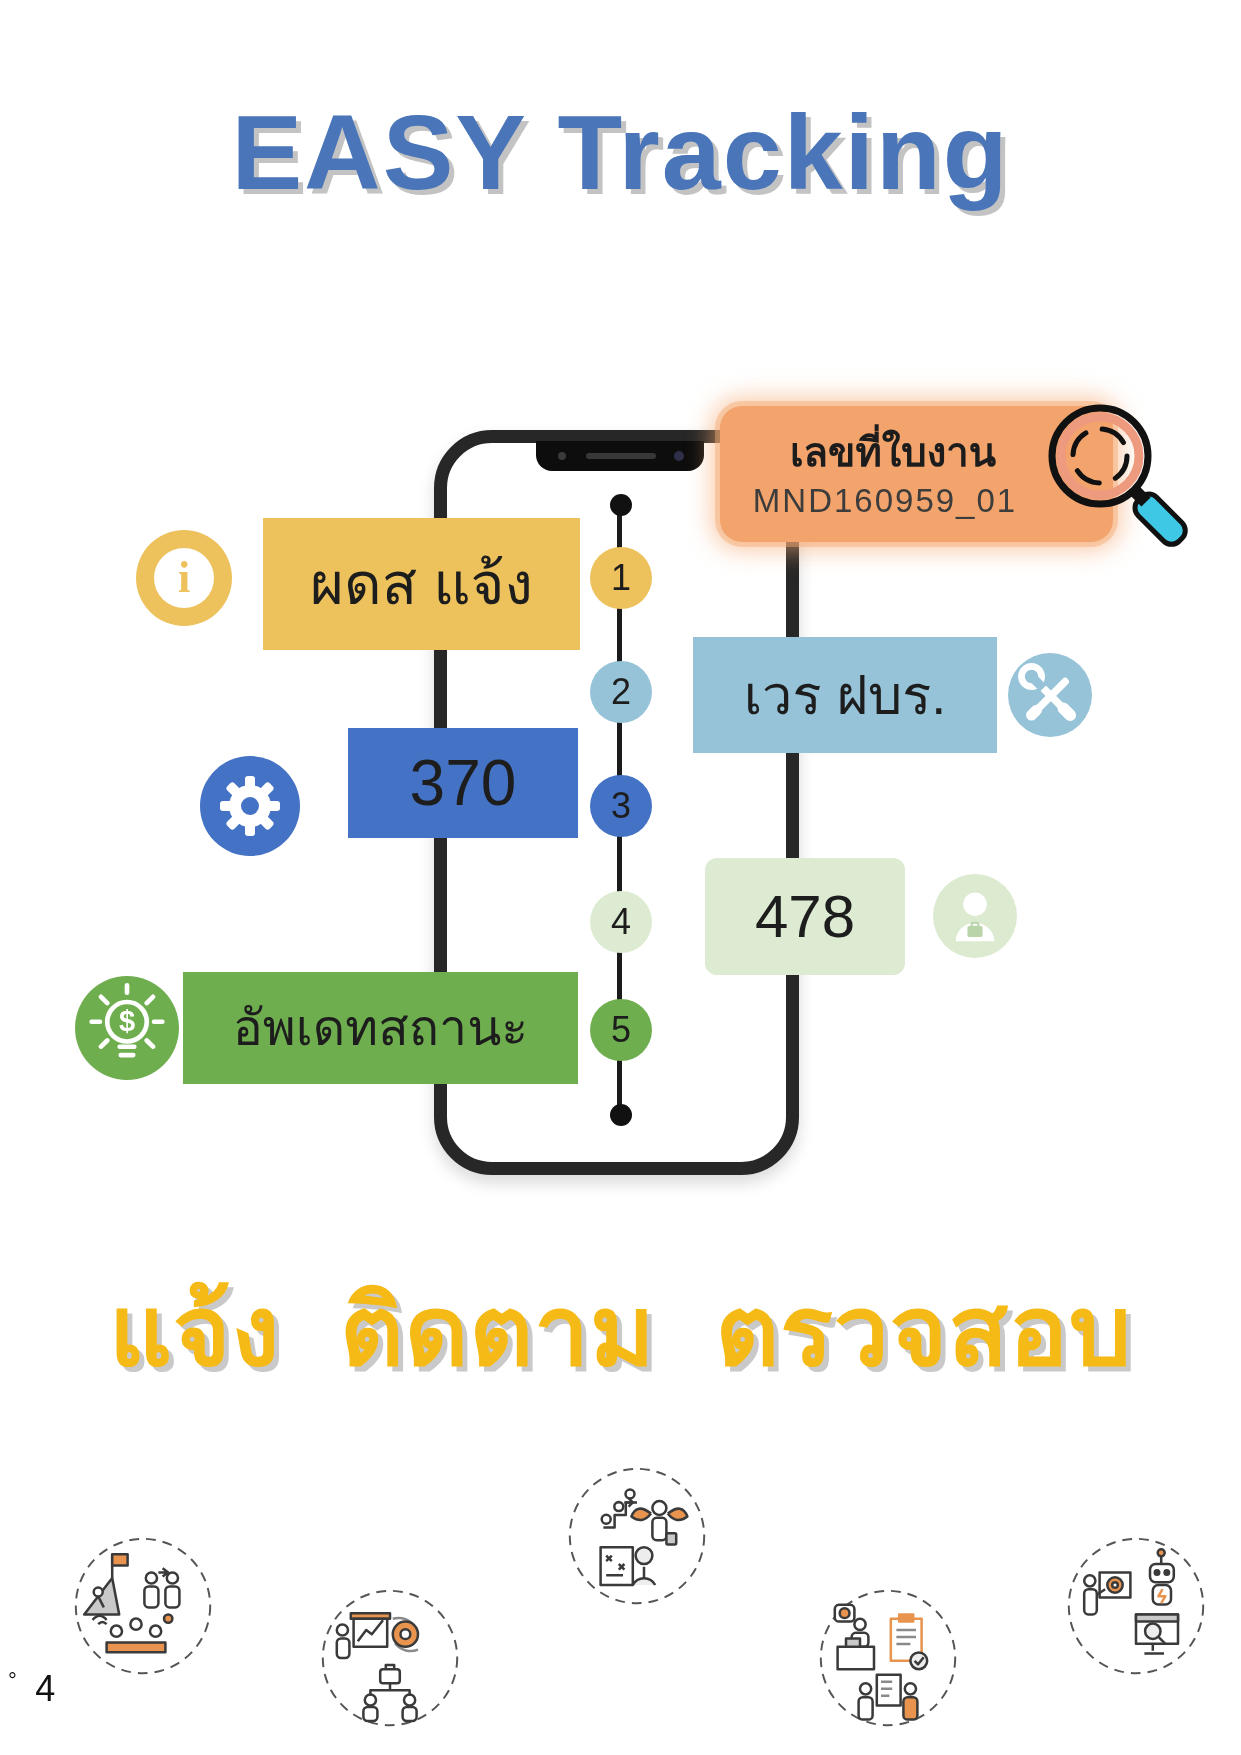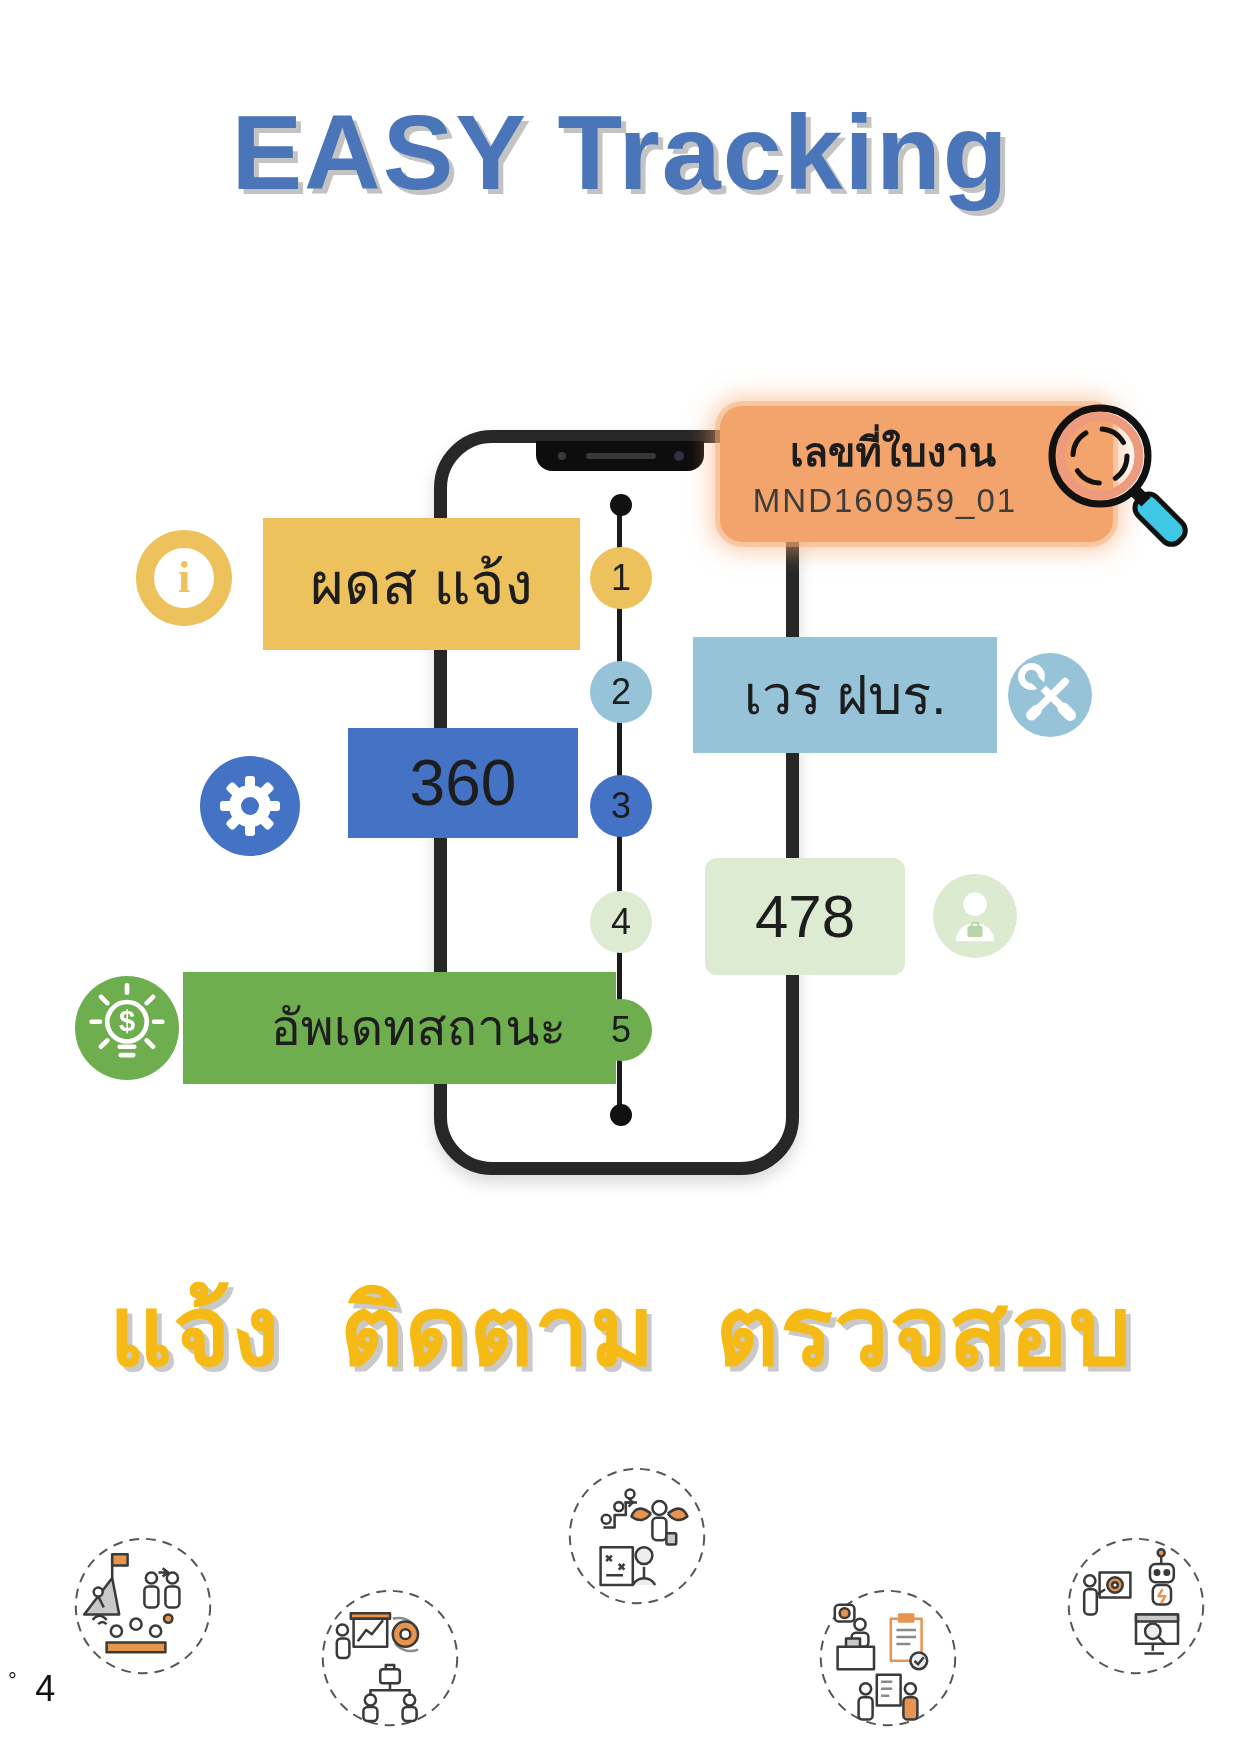--- a/index.html
+++ b/index.html
@@ -28,21 +28,21 @@
              display:flex;align-items:center;justify-content:center;
              font-size:36px;color:#1d1d1d;font-weight:500;}
 
   
   .box{position:absolute;display:flex;align-items:center;justify-content:center;
        color:#1d1d1d;z-index:3;text-align:center;line-height:1;}
   .box-1{left:263px;top:518px;width:317px;height:132px;background:#edc25c;font-size:58px;}
   .box-2{left:693px;top:637px;width:304px;height:116px;background:#96c3d8;font-size:54px;}
   .box-3{left:348px;top:728px;width:230px;height:110px;background:#4472c4;font-size:64px;}
   .box-4{left:705px;top:858px;width:200px;height:117px;background:#dcebd1;font-size:60px;border-radius:12px;}
-  .box-5{left:183px;top:972px;width:395px;height:112px;background:#6fae4e;font-size:50px;padding-left:38px;}
+  .box-5{left:183px;top:972px;width:395px;height:112px;background:#6fae4e;font-size:50px;}
 
   
   .callout{position:absolute;left:720px;top:406px;width:393px;height:136px;background:#f2a46c;
            border-radius:22px;z-index:3;
            box-shadow:0 0 0 5px rgba(245,170,115,.45),0 0 22px 10px rgba(245,170,115,.55);}
   .callout .c-label{position:absolute;top:14px;left:0;width:330px;text-align:center;
                     font-size:40px;font-weight:700;color:#1c1c1c;margin-left:8px;}
   .callout .c-value{position:absolute;top:76px;left:0;width:330px;text-align:center;
                     font-size:33px;letter-spacing:2px;color:#3c3c3c;}
   .magnifier{position:absolute;left:1042px;top:398px;width:165px;height:165px;z-index:7;}
@@ -124,21 +124,21 @@
     <span>5</span>
   </div>
 
   <div class="box box-2">
     <span>เวร ฝบร.</span>
   </div>
   <div class="box box-1">
     <span>ผดส แจ้ง</span>
   </div>
   <div class="box box-3">
-    <span>360</span>
+    <span>370</span>
   </div>
   <div class="box box-4">
     <span>478</span>
   </div>
   <div class="box box-5">
     <span>อัพเดทสถานะ</span>
   </div>
 
   <div class="side-icon i-info">
     <div class="in-white">

